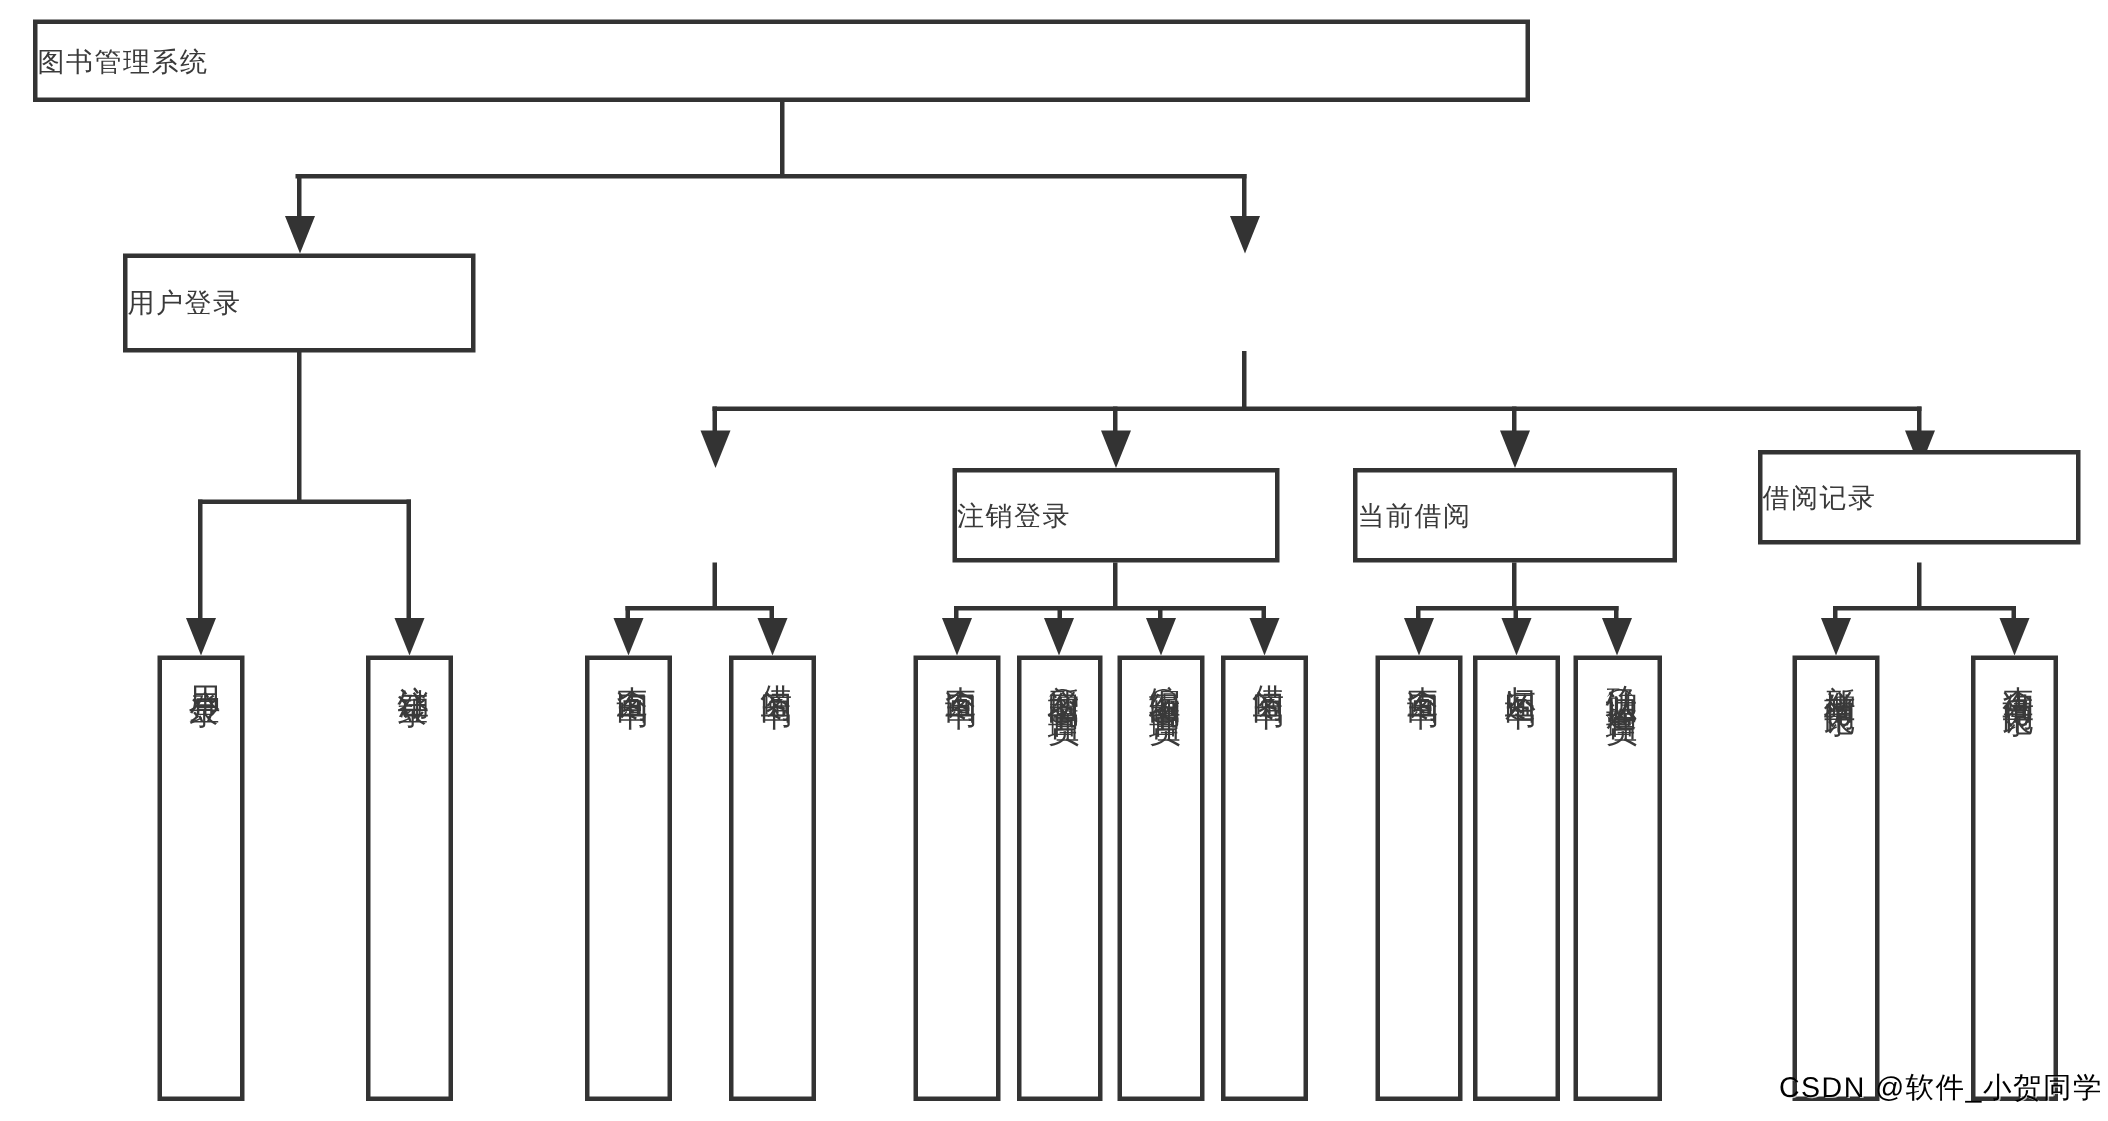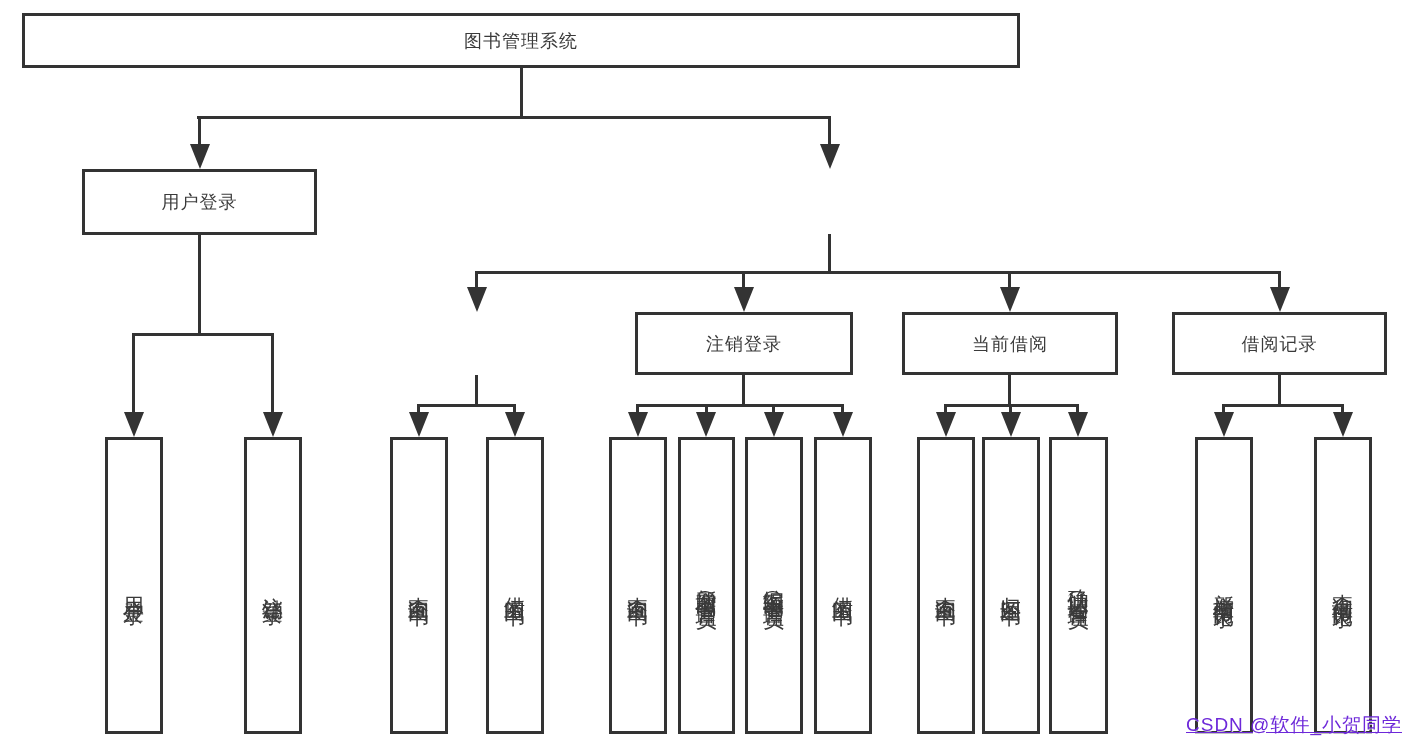--- a/index.html
+++ b/index.html
@@ -15,22 +15,23 @@
     font-family:"Liberation Sans","DejaVu Sans",sans-serif;
     overflow:hidden;
   }
   .hbox,.vbox{
     position:absolute;
     box-sizing:border-box;
     border:3px solid var(--line);
     background:#fff;
     display:flex;
     align-items:center;
-    justify-content:center;
+    justify-content:flex-start;
     color:var(--text);
+    font-family:Liberation Mono, monospace;
   }
   .hbox{font-size:18px;letter-spacing:1px;}
   .vbox{
     font-size:21px;
     writing-mode:vertical-rl;
     text-orientation:upright;
     letter-spacing:3px;
     line-height:1;
     top:437px;height:297px;width:58px;
   }
@@ -39,26 +40,25 @@
   .ar{
     position:absolute;width:0;height:0;
     border-left:10px solid transparent;
     border-right:10px solid transparent;
     border-top:25px solid var(--line);
   }
   .watermark{
     position:absolute;
     left:1186px;top:712px;
     font-size:19px;
-    color:#6d28d9;
+    color:#000000;
     letter-spacing:1px;
     white-space:nowrap;
     text-shadow:1px 1px 0 rgba(255,255,255,.7);
     z-index:5;
-    text-decoration:underline;
   }
 </style>
 </head>
 <body>
 
 <div class="canvas">
 
   <div class="hbox" style="left:22px;top:13px;width:998px;height:55px;">
     <span>图书管理系统</span>
   </div>
@@ -91,21 +91,21 @@
   <div class="ar" style="left:734px;top:287px;"></div>
   <div class="ar" style="left:1000px;top:287px;"></div>
   <div class="ar" style="left:1270px;top:287px;"></div>
 
   <div class="hbox" style="left:635px;top:312px;width:218px;height:63px;">
     <span>注销登录</span>
   </div>
   <div class="hbox" style="left:902px;top:312px;width:216px;height:63px;">
     <span>当前借阅</span>
   </div>
-  <div class="hbox" style="left:1172px;top:312px;width:215px;height:63px;">
+  <div class="hbox" style="left:1172px;top:300px;width:215px;height:63px;">
     <span>借阅记录</span>
   </div>
 
   <div class="v" style="left:475px;top:375px;height:31px;"></div>
   <div class="h" style="left:417px;top:404px;width:99px;"></div>
   <div class="v" style="left:417px;top:404px;height:10px;"></div>
   <div class="v" style="left:513px;top:404px;height:10px;"></div>
   <div class="ar" style="left:409px;top:412px;"></div>
   <div class="ar" style="left:505px;top:412px;"></div>
 

